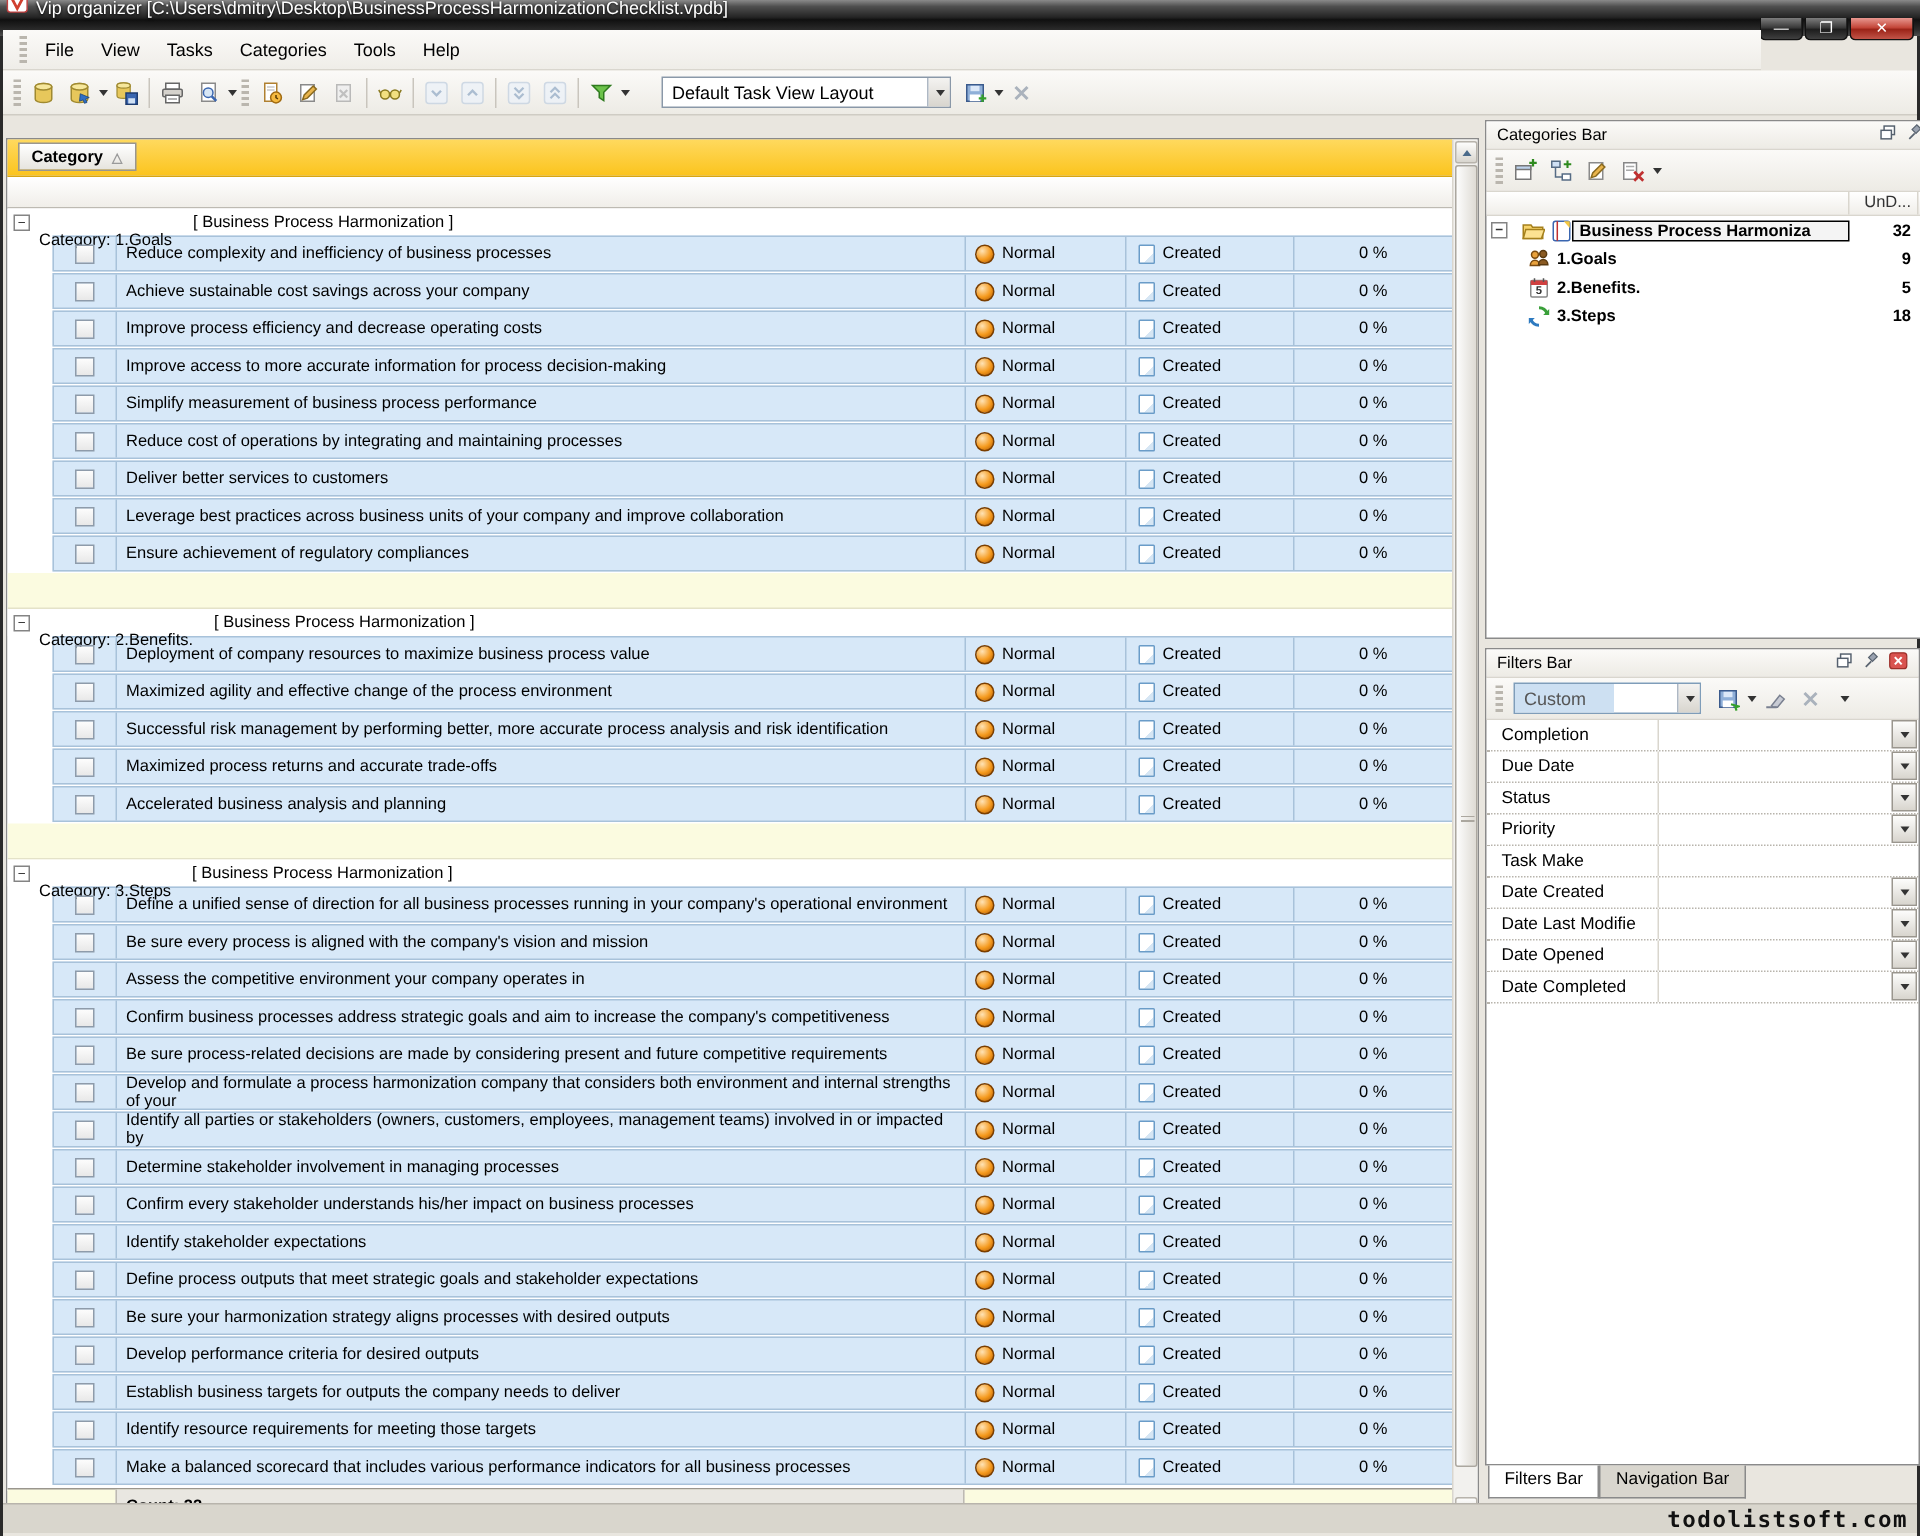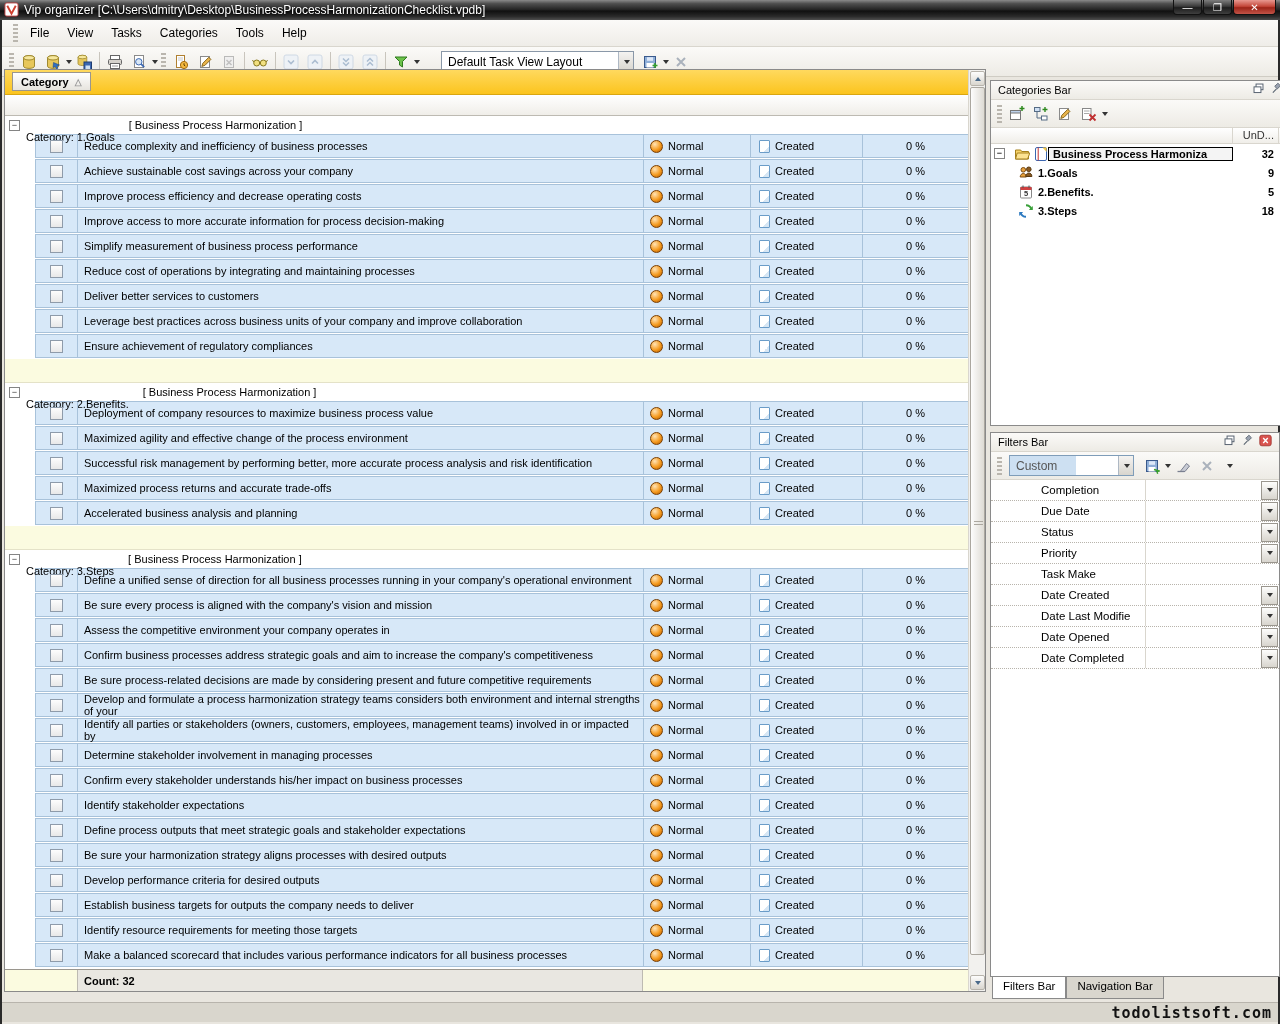--- a/index.html
+++ b/index.html
@@ -3,46 +3,46 @@
 <meta charset="utf-8">
 <style>
   * { margin:0; padding:0; box-sizing:border-box; }
   html,body { width:1280px; height:1024px; overflow:hidden; }
   body { font-family:"Liberation Sans", sans-serif; font-size:11px; color:#000; background:#E9E6DF; }
   #window { position:relative; width:1280px; height:1024px; background:#E9E6DF; border-left:2px solid #2a2a2a; border-right:2px solid #2a2a2a; }
 
   
   #titlebar { position:absolute; left:-2px; top:0; width:1280px; height:20px;
     background:linear-gradient(180deg,#8a8a8a 0%,#4f4f4f 18%,#242424 48%,#101010 55%,#2a2a2a 82%,#4e4e4e 100%);
-    display:flex; align-items:center; padding:0 4px; }
+    display:flex; align-items:flex-end; padding:12px 4px; }
   #titlebar .ttl { color:#fff; font-size:12px; margin-left:5px; text-shadow:0 1px 2px #000; white-space:nowrap; }
   .winbtns { margin-left:auto; display:flex; gap:1px; align-self:flex-start; }
   .winbtn { width:29px; height:15px; display:flex; align-items:center; justify-content:center;
     background:linear-gradient(180deg,#7d7d7d,#3a3a3a 45%,#1d1d1d 55%,#3f3f3f); color:#fff; font-size:10px;
     border:1px solid #111; border-top:none; border-radius:0 0 4px 4px; cursor:default; }
   .winbtn.close { width:43px; background:linear-gradient(180deg,#e89890,#c4473a 45%,#9c2418 55%,#c25448); }
 
   
-  #menubar { position:absolute; left:0; top:20px; width:1276px; height:27px; background:linear-gradient(180deg,#FBFAF8,#EFEDE8); border-bottom:1px solid #D9D6CE; display:flex; align-items:center; padding-left:8px; }
+  #menubar { position:absolute; left:0; top:20px; width:1172px; height:27px; background:linear-gradient(180deg,#FBFAF8,#EFEDE8); border-bottom:1px solid #D9D6CE; display:flex; align-items:center; padding-left:8px; }
   .menu-item { padding:5px 9px; font-size:12px; }
   .grip { width:5px; height:18px; margin:0 3px; background:repeating-linear-gradient(180deg,#bab6ae 0 2px,transparent 2px 4px); }
 
   
   #toolbar { position:absolute; left:0; top:47px; width:1276px; height:30px; background:linear-gradient(180deg,#FBFAF8,#EDEBE5); border-bottom:1px solid #CFCCC4; display:flex; align-items:center; padding-left:4px; }
   .tbtn { width:24px; height:24px; display:flex; align-items:center; justify-content:center; border-radius:2px; }
   .tbtn svg { width:16px; height:16px; }
   .tsep { width:1px; height:20px; background:#C9C5BD; margin:0 3px; }
   .caret { width:0; height:0; border-left:3px solid transparent; border-right:3px solid transparent; border-top:4px solid #333; margin-left:1px; }
   .combo { height:21px; background:#fff; border:1px solid #8A98A8; display:flex; align-items:center; font-size:12px; }
   .combo .val { padding:0 6px; flex:1; white-space:nowrap; overflow:hidden; }
   .combo .dd { width:15px; height:100%; background:linear-gradient(180deg,#F4F3F1,#D8D5CE); border-left:1px solid #AEB8C4; display:flex; align-items:center; justify-content:center; }
   #layout-combo { width:193px; margin-left:21px; }
 
   
-  #main { position:absolute; left:2px; top:69px; width:982px; height:923px; background:#fff; border:1px solid #8A8A8A; }
+  #main { position:absolute; left:2px; top:92px; width:982px; height:923px; background:#fff; border:1px solid #8A8A8A; }
   #band { position:absolute; left:0; top:0; width:964px; height:25px; background:linear-gradient(180deg,#FFD95E,#FBC41E); border-bottom:1px solid #D9A611; padding:2px 0 0 7px; }
   #band-btn { display:inline-flex; align-items:center; gap:6px; height:19px; padding:0 8px; background:linear-gradient(180deg,#FFFFFF,#E6E4DE); border:1px solid #9A968E; font-weight:bold; font-size:11px; }
   #band-btn .tri { color:#9a9a9a; font-size:9px; }
   #hdr { position:absolute; left:0; top:25px; width:964px; height:21px; display:flex; background:linear-gradient(180deg,#FFFFFF,#F0EEE9); border-bottom:1px solid #BDBAB2; font-weight:bold; }
   .hcell { display:flex; align-items:center; justify-content:center; border-right:1px solid #D8D5CE; position:relative;margin-top:48px; }
   .hfilter { position:absolute; right:3px; top:3px; width:15px; height:14px; background:linear-gradient(180deg,#FDFDFC,#D8D5CE); border:1px solid #9A968E; display:flex; align-items:center; justify-content:center; }
   #body { position:absolute; left:0; top:46px; width:964px; height:855px; overflow:hidden; background:#fff; }
   .cat-row { height:18px; display:flex; align-items:center; background:#fff; padding-left:4px; }
   .expander { width:11px; height:11px; border:1px solid #848484; background:#fff; font-size:9px; line-height:9px; text-align:center; margin-right:6px; color:#333; }
   .cat-label { font-size:11px;margin-top:23px; }
@@ -85,21 +85,21 @@
   .th-und { width:46px; } .th-t { width:30px; }
   .tree-row { height:19px; display:flex; align-items:center; font-weight:bold; }
   .tree-row .num { width:30px; text-align:right; padding-right:4px; }
   .tree-row .num.und { width:46px; }
   .tree-row .lbl { flex:1; white-space:nowrap; overflow:hidden; padding-left:4px; }
   .tree-row .lbl.sel { outline:1px solid #000; background:#F4F4F4; }
   .tree-icon { width:16px; height:16px; flex:0 0 16px; margin-left:3px; }
   .tree-icon svg { width:16px; height:16px; }
 
   
-  .filter-row { height:21px; display:flex; align-items:center; border-bottom:1px dotted #B8B4AC;padding-left:40px; }
+  .filter-row { height:21px; display:flex; border-bottom:1px dotted #B8B4AC; }
   .f-label { width:115px; padding-left:10px; border-right:1px solid #D9D6CE; align-self:stretch; display:flex; align-items:center; white-space:nowrap; overflow:hidden; font-size:11.5px; }
   .f-value { flex:1; }
   .f-dd { width:17px; height:19px; margin-right:1px; background:linear-gradient(180deg,#FDFDFC,#D8D5CE); border:1px solid #9A968E; display:flex; align-items:center; justify-content:center; }
   #preset-combo { width:125px; margin-left:4px; border-color:#7F9DB9;gap:42px; }
   #preset-combo .val { background:#CDE0F2; color:#555; height:100%; display:flex; align-items:center; }
 
   
   #dock-tabs { position:absolute; left:990px; top:977px; height:23px; display:flex; }
   .dtab { padding:3px 10px 0 10px; font-size:11.5px; border:1px solid #8A8A8A; border-top:none; background:#D9D6CE; height:22px; }
   .dtab.active { background:#fff; }
@@ -635,21 +635,21 @@
           <div class="cell c-stat">
             <span class="page"></span>
             <span>Created</span>
           </div>
           <div class="cell c-comp">0 %</div>
         </div>
         <div class="task-row">
           <div class="cell c-done">
             <span class="checkbox"></span>
           </div>
-          <div class="cell c-name">Develop and formulate a process harmonization strategy teams considers both environment and internal strengths of your</div>
+          <div class="cell c-name">Develop and formulate a process harmonization company that considers both environment and internal strengths of your</div>
           <div class="cell c-pri">
             <span class="ball"></span>
             <span>Normal</span>
           </div>
           <div class="cell c-stat">
             <span class="page"></span>
             <span>Created</span>
           </div>
           <div class="cell c-comp">0 %</div>
         </div>

